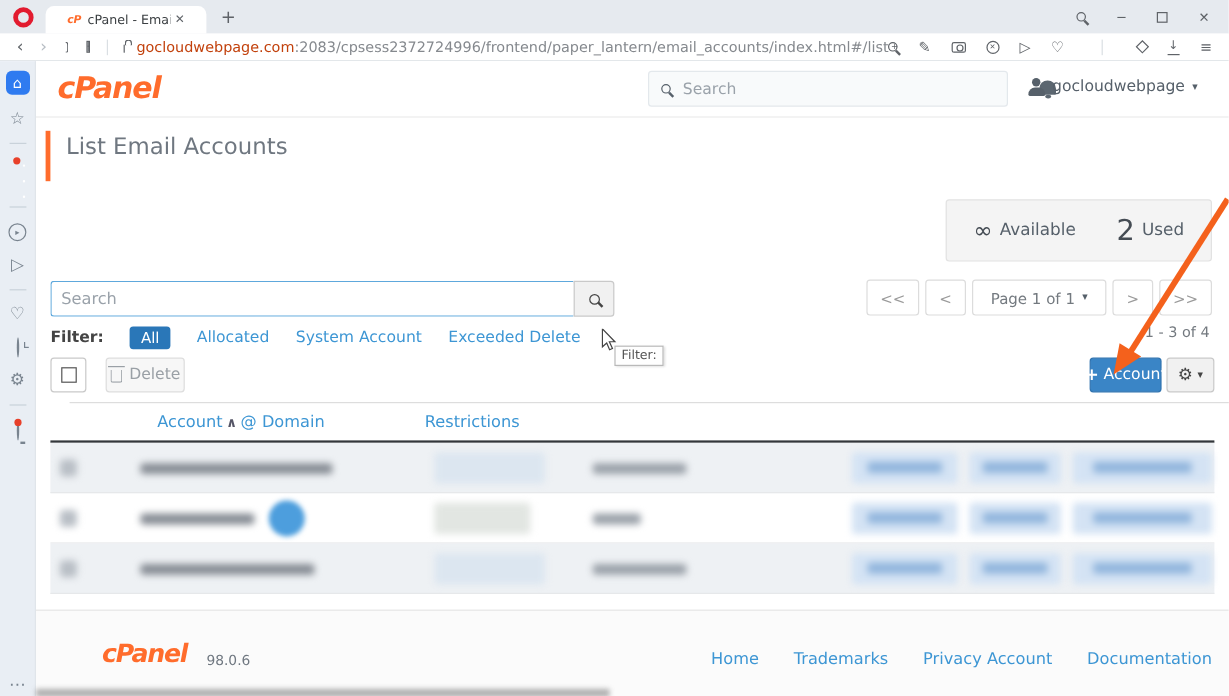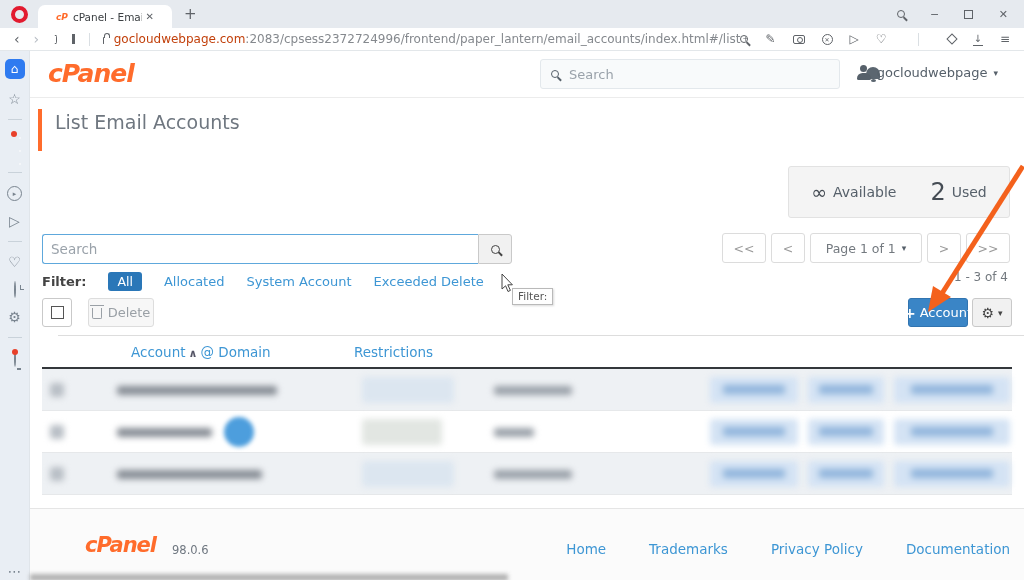--- a/index.html
+++ b/index.html
@@ -137,21 +137,21 @@
   .b-text { top:17px; height:9px; background:#868c94; }
   .b-text2 { top:17px; height:9px; background:#9aa1a9; }
   .b-btn { top:8px; height:26px; background:#dce6f0; }
   .b-badge { top:6px; width:30px; height:30px; border-radius:50%; background:#4d9edd; filter:blur(2px); }
   .b-act { top:8px; height:26px; background:#d4e3f4; }
   .b-act::after { content:""; position:absolute; left:15%; top:8px; right:15%; height:9px; background:#8fb4dc; filter:blur(1px); border-radius:2px; }
 
   .cp-footer { position:absolute; left:0; top:457px; width:994px; height:72px; background:#fbfbfb; border-top:1px solid #e5e5e5; }
   .f-logo { position:absolute; left:55px; top:24px; font-style:italic; font-weight:bold; font-size:21px; letter-spacing:-1px; color:#ff6c2c; }
   .f-ver { position:absolute; left:142px; top:34px; font-size:11.5px; color:#6f7780; }
-  .f-links { position:absolute; right:14px; top:32px; display:flex; gap:43px; font-size:13.5px; }
+  .f-links { position:absolute; right:14px; top:32px; display:flex; gap:29px; font-size:13.5px; }
   .f-links a { color:#3d96d4; text-decoration:none; }
   .bottom-blur { position:absolute; left:0px; top:523px; width:478px; height:7px; background:#9a9a9a; filter:blur(2px); opacity:.75; }
 
   
   .overlay { position:absolute; left:0; top:0; width:1024px; height:580px; pointer-events:none; }
   .tooltip { position:absolute; left:512px; top:288px; background:#fefefe; border:1px solid #b9b9b9; box-shadow:1px 1px 2px rgba(0,0,0,.15); font-size:10.5px; color:#555; padding:1px 5px 2px; }
 </style>
 </head>
 <body>
 
@@ -328,21 +328,21 @@
       <span class="blob b-act" style="left:852px;width:116px"></span>
     </div>
   </div>
 
   <div class="cp-footer">
     <span class="f-logo">cPanel</span>
     <span class="f-ver">98.0.6</span>
     <div class="f-links">
       <a href="#">Home</a>
       <a href="#">Trademarks</a>
-      <a href="#">Privacy Policy</a>
+      <a href="#">Privacy Account</a>
       <a href="#">Documentation</a>
     </div>
   </div>
 
   <div class="bottom-blur"></div>
 </div>
 
 <svg class="overlay" viewBox="0 0 1024 580">
   <line x1="1023" y1="166" x2="941" y2="295" stroke-width="5" stroke="#f4611c"></line>
   <polygon points="928,312 933,286 951,297" fill="#f4611c"></polygon>

